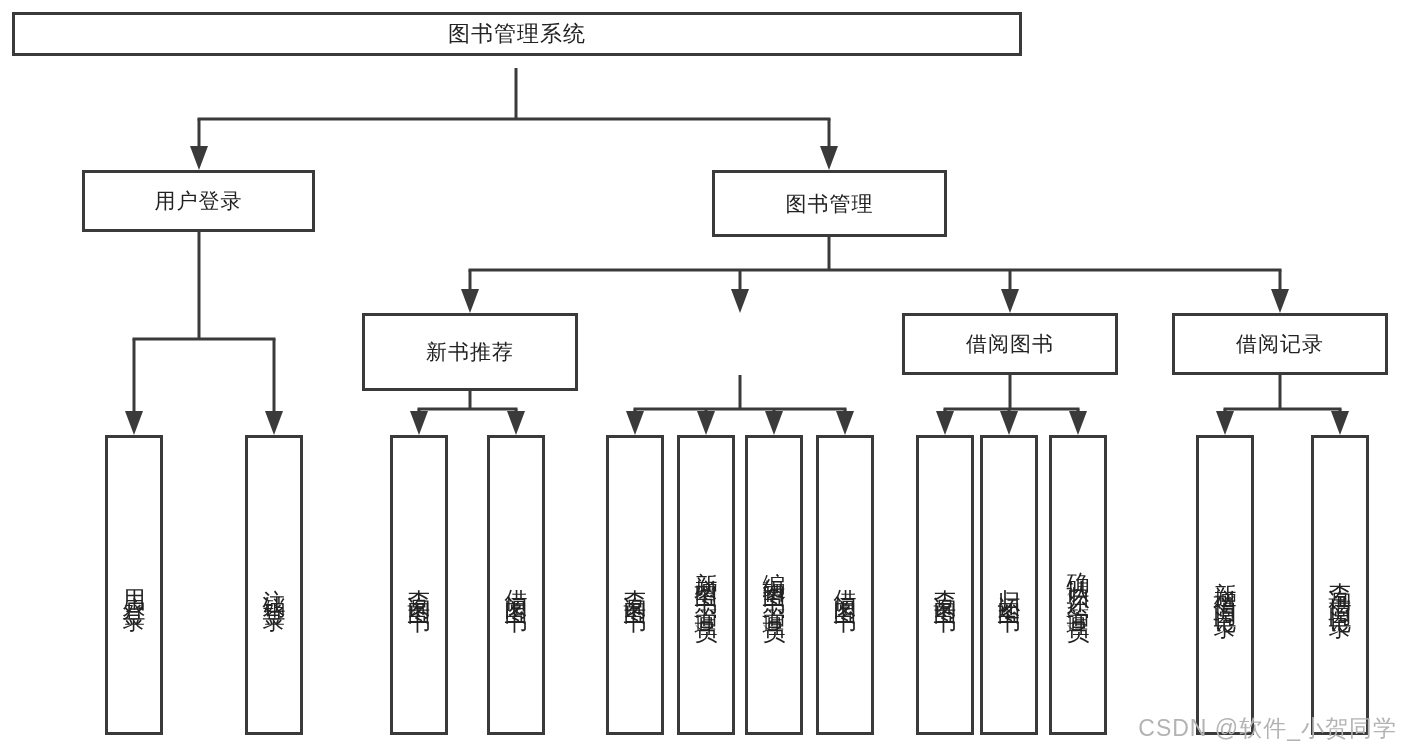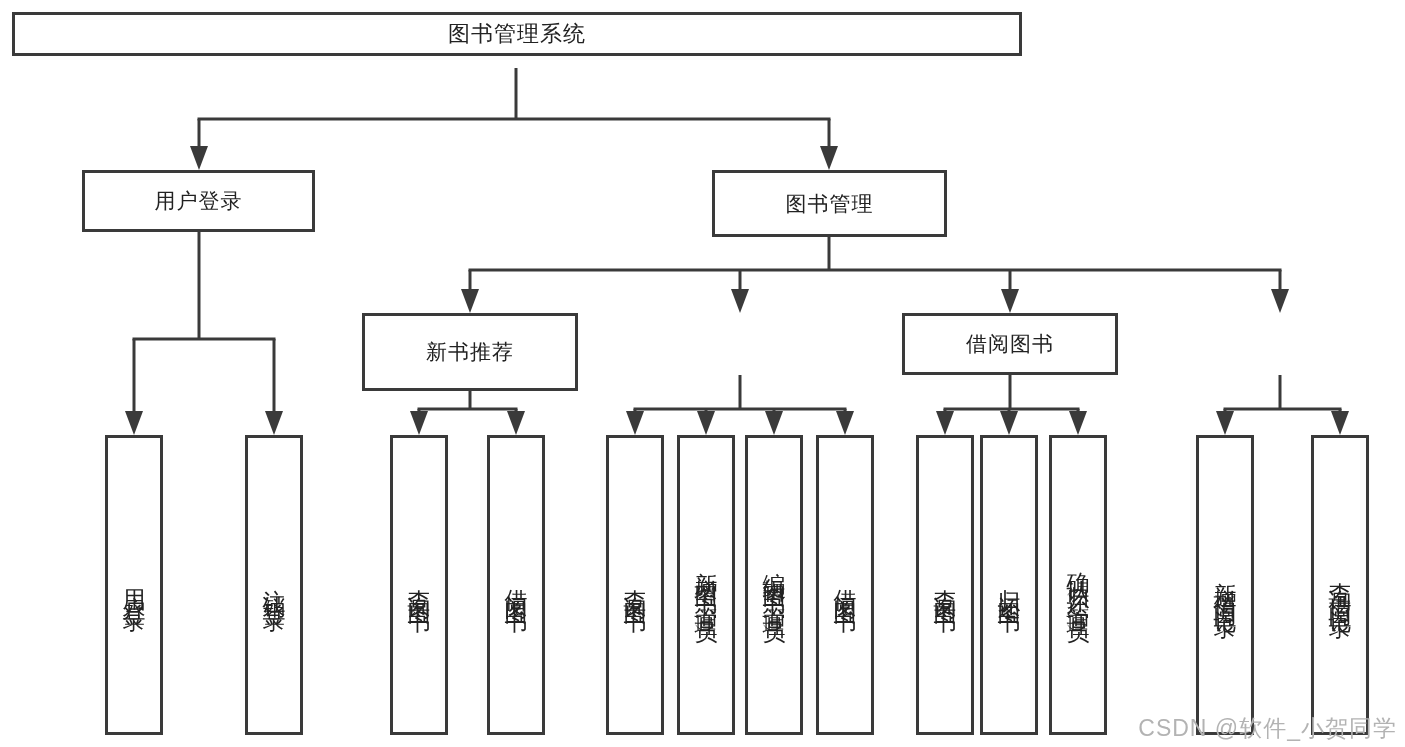--- a/index.html
+++ b/index.html
@@ -135,20 +135,23 @@
   <div class="box lvl" style="left:712px; top:170px; width:235px; height:67px;">
     <span>图书管理</span>
   </div>
 
   <div class="box lvl" style="left:362px; top:313px; width:216px; height:78px;">
     <span>新书推荐</span>
   </div>
   <div class="box lvl" style="left:902px; top:313px; width:216px; height:62px;">
     <span>借阅图书</span>
   </div>
+  <div class="box lvl" style="left:1172px; top:313px; width:216px; height:62px;">
+    <span>借阅记录</span>
+  </div>
 
   <div class="box leaf" style="left:105px; top:435px; width:58px; height:300px;">
     <span class="vtext">用户登录</span>
   </div>
   <div class="box leaf" style="left:245px; top:435px; width:58px; height:300px;">
     <span class="vtext">注销登录</span>
   </div>
 
   <div class="box leaf" style="left:390px; top:435px; width:58px; height:300px;">
     <span class="vtext">查询图书</span>

